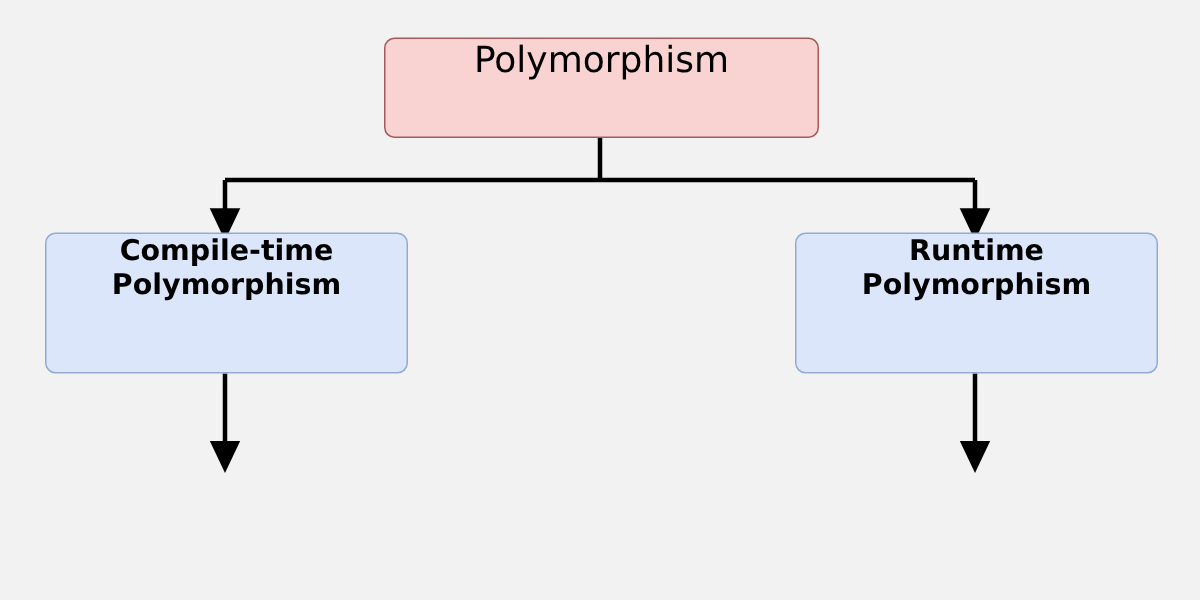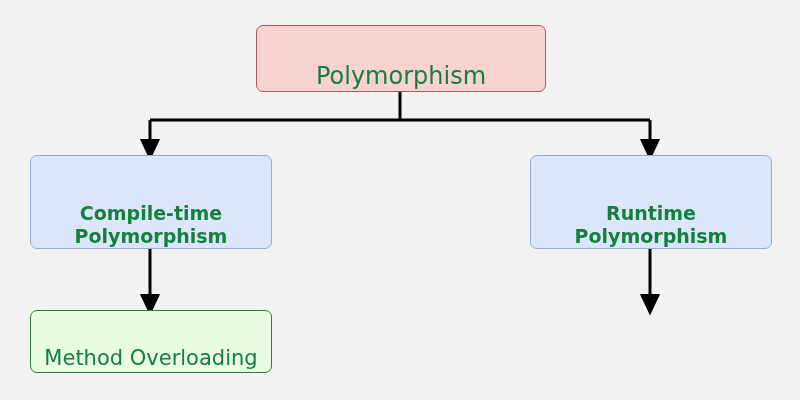--- a/index.html
+++ b/index.html
@@ -25,26 +25,26 @@
     left: 0;
     top: 0;
     width: 800px;
     height: 400px;
     pointer-events: none;
   }
   .node {
     position: absolute;
     box-sizing: border-box;
     display: flex;
-    align-items: flex-end;
+    align-items: flex-start;
     justify-content: center;
     text-align: center;
     border-radius: 7px;
     line-height: 1.22;
-    color: #15803d;
+    color: #000000;
   }
   .node .label {
     display: block;
     white-space: pre-line;
   }
   
   .node-root {
     left: 256px;
     top: 25px;
     width: 290px;
@@ -111,18 +111,15 @@
   <div class="node node-blue node-blue-left">
     <span class="label">Compile-time
 Polymorphism</span>
   </div>
 
   <div class="node node-blue node-blue-right">
     <span class="label">Runtime
 Polymorphism</span>
   </div>
 
-  <div class="node node-green node-green-left">
-    <span class="label">Method Overloading</span>
-  </div>
 
 
 </div>
 
 </body></html>

